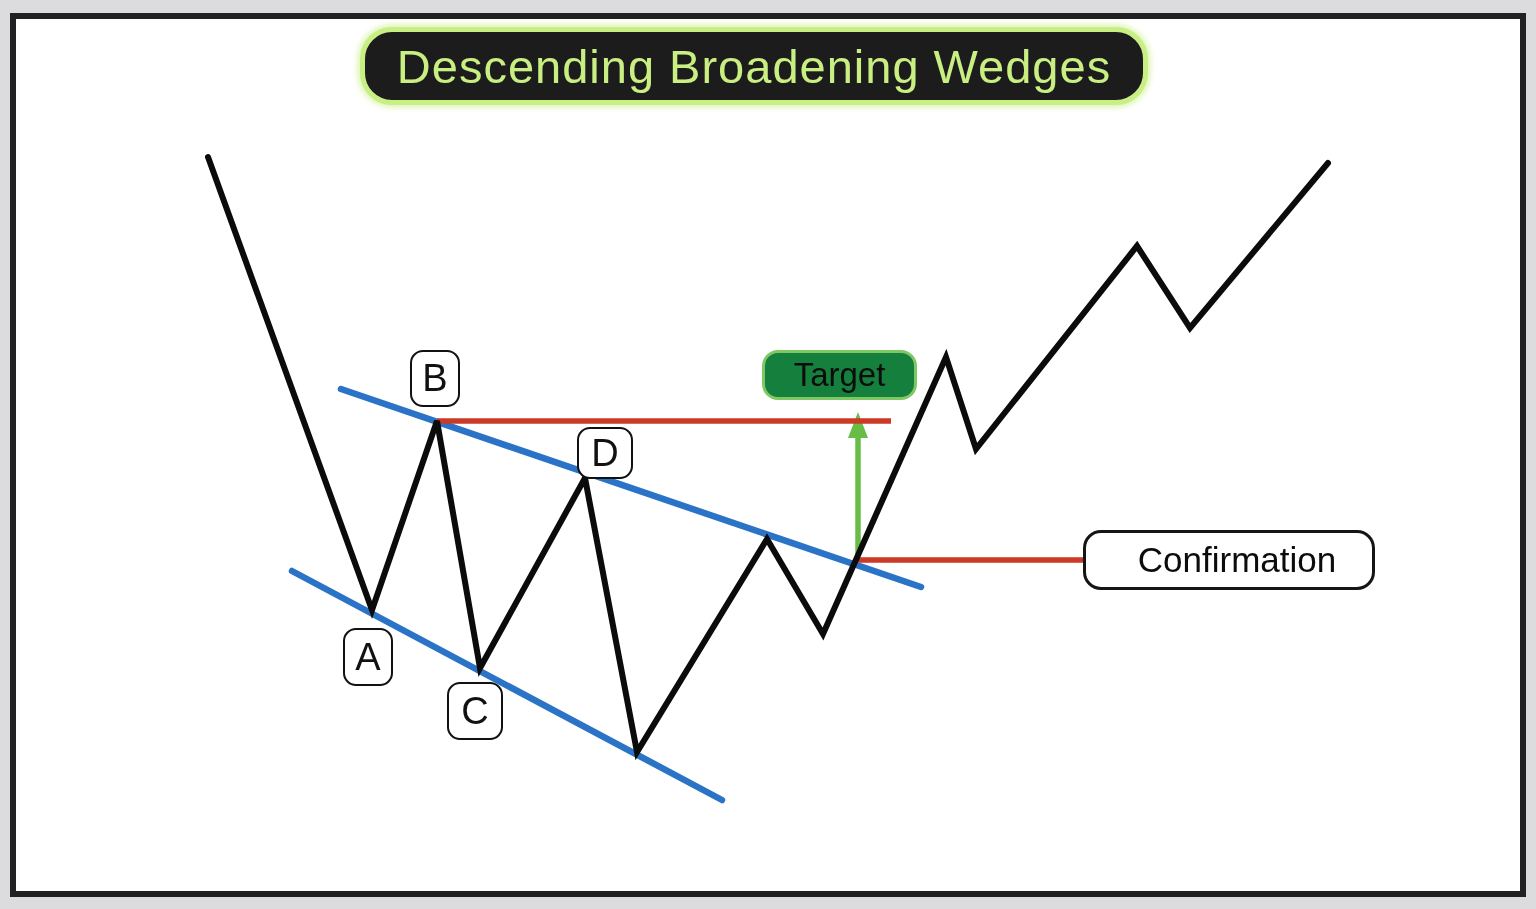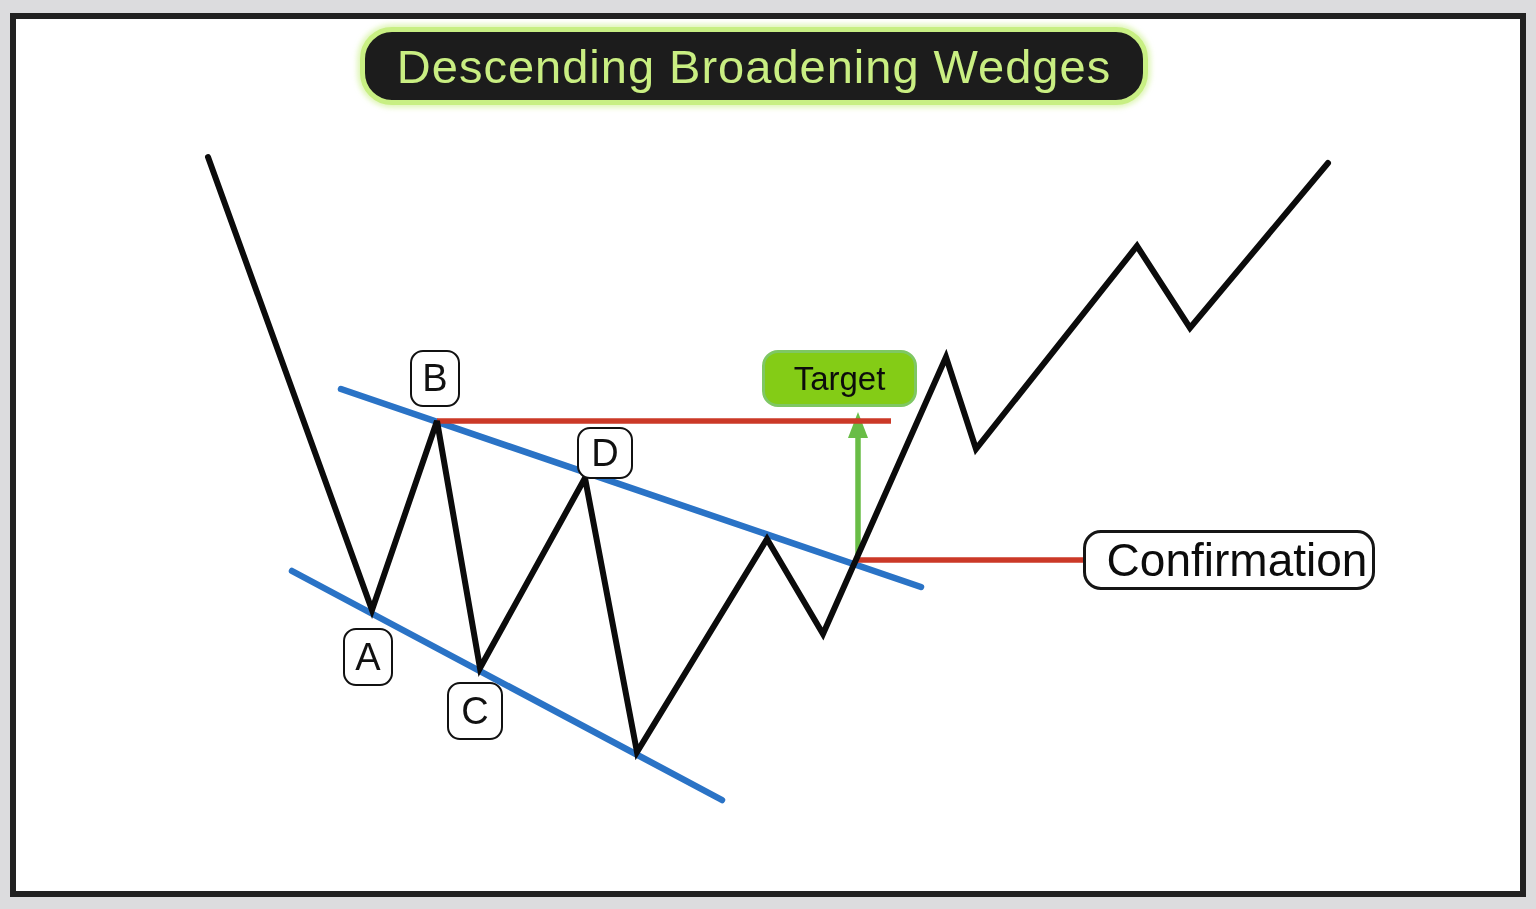--- a/index.html
+++ b/index.html
@@ -42,36 +42,36 @@
     display: flex; align-items: center; justify-content: center;
     color: #111111; font-size: 38px;
   }
   .label-a { left: 343px; top: 628px; width: 50px; height: 58px; }
   .label-b { left: 410px; top: 350px; width: 50px; height: 57px; }
   .label-c { left: 447px; top: 682px; width: 56px; height: 58px; }
   .label-d { left: 577px; top: 427px; width: 56px; height: 52px; }
 
   
   .target-box {
-    position: absolute; left: 762px; top: 350px; width: 155px; height: 57px;
-    background: #84cc16;
+    position: absolute; left: 762px; top: 350px; width: 155px; height: 50px;
+    background: #15803d;
     border: 3px solid #7fc763;
     border-radius: 16px;
     display: flex; align-items: center; justify-content: center;
     color: #0c0c0c; font-size: 33px;
   }
 
   
   .confirmation-box {
     position: absolute; left: 1083px; top: 530px; width: 292px; height: 60px;
     background: #ffffff;
     border: 3px solid #151515;
     border-radius: 18px;
     display: flex; align-items: center; justify-content: center;
-    color: #0c0c0c; font-size: 46px; padding-left: 16px;
+    color: #0c0c0c; font-size: 35px; padding-left: 16px;
   }
 </style>
 </head>
 <body>
 
 <div class="page">
 
   <div class="frame"></div>
 
   <svg class="diagram" width="1536" height="909" viewBox="0 0 1536 909">

